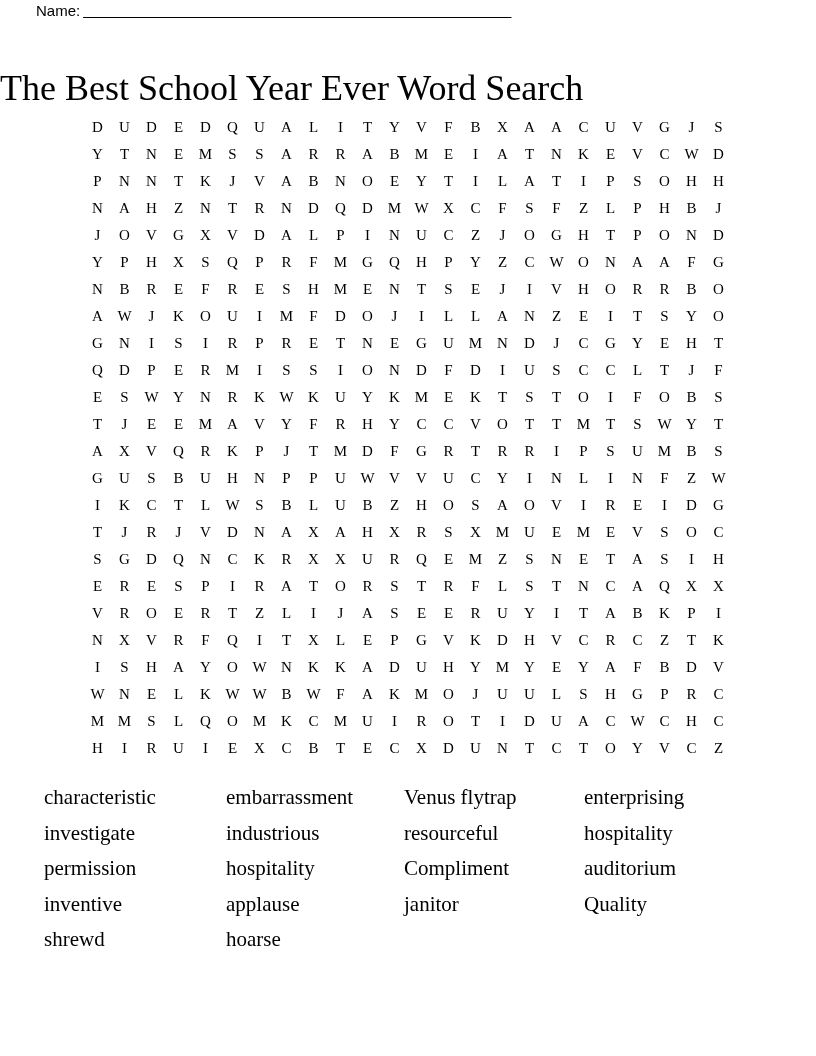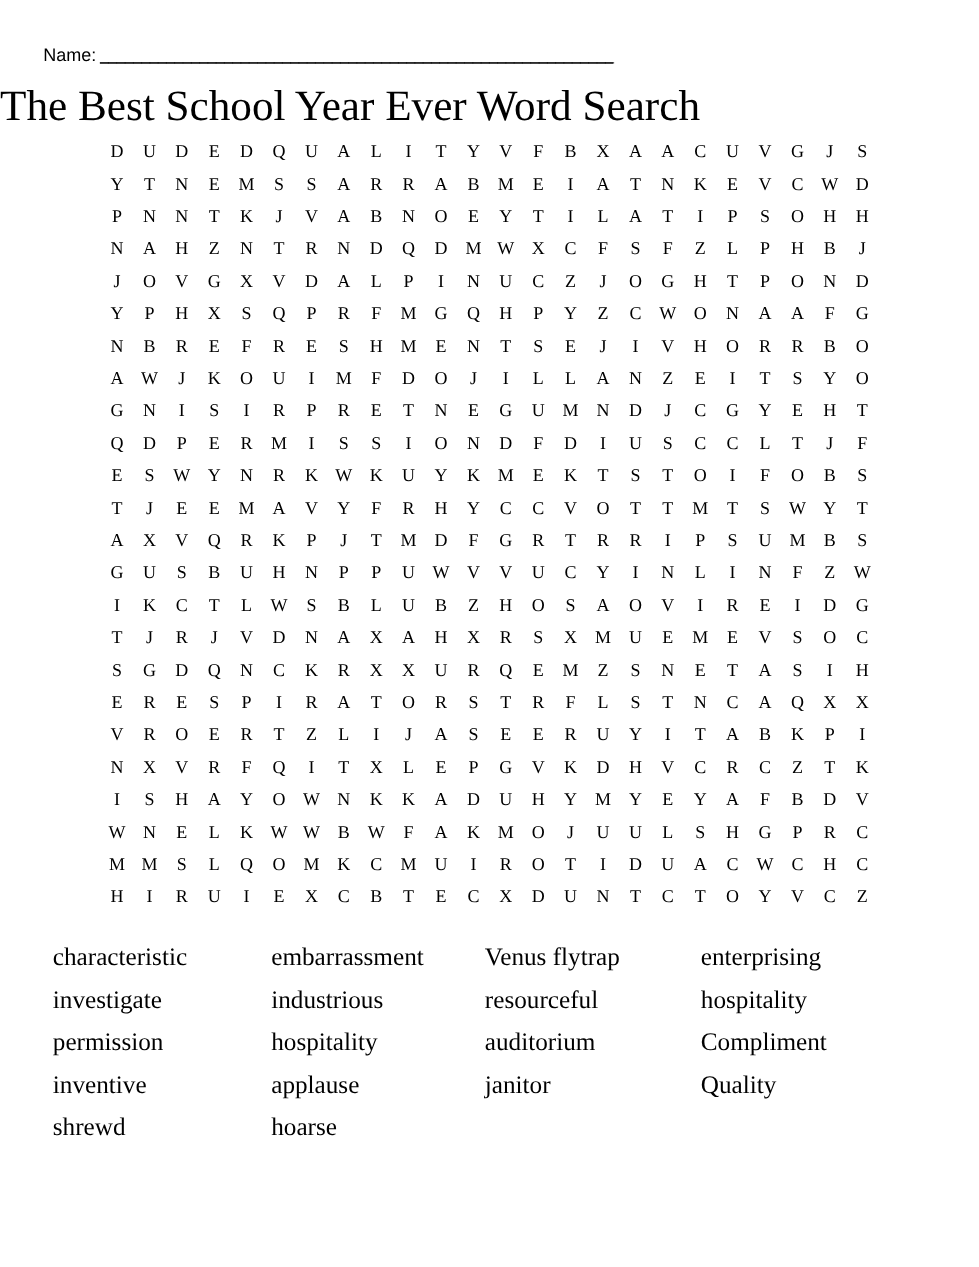--- a/index.html
+++ b/index.html
@@ -23,21 +23,20 @@
     top: 2px;
     width: 744px;
     display: flex;
     align-items: baseline;
   }
   .name-label {
     font-family: "Liberation Sans", sans-serif;
     font-size: 15px;
     line-height: 18px;
     white-space: nowrap;
-    margin-top: 36px;
   }
   .name-blank {
     font-family: "Liberation Serif", serif;
     font-size: 15px;
     line-height: 18px;
     letter-spacing: -0.6px;
     margin-left: 3px;
     overflow: hidden;
     white-space: nowrap;
     flex: 1;
@@ -688,22 +687,22 @@
     <div class="word">characteristic</div>
     <div class="word">embarrassment</div>
     <div class="word">Venus flytrap</div>
     <div class="word">enterprising</div>
     <div class="word">investigate</div>
     <div class="word">industrious</div>
     <div class="word">resourceful</div>
     <div class="word">hospitality</div>
     <div class="word">permission</div>
     <div class="word">hospitality</div>
+    <div class="word">Compliment</div>
     <div class="word">auditorium</div>
-    <div class="word">Compliment</div>
     <div class="word">inventive</div>
     <div class="word">applause</div>
     <div class="word">janitor</div>
     <div class="word">Quality</div>
     <div class="word">shrewd</div>
     <div class="word">hoarse</div>
     <div class="word empty"></div>
   </div>
 
 </body></html>

